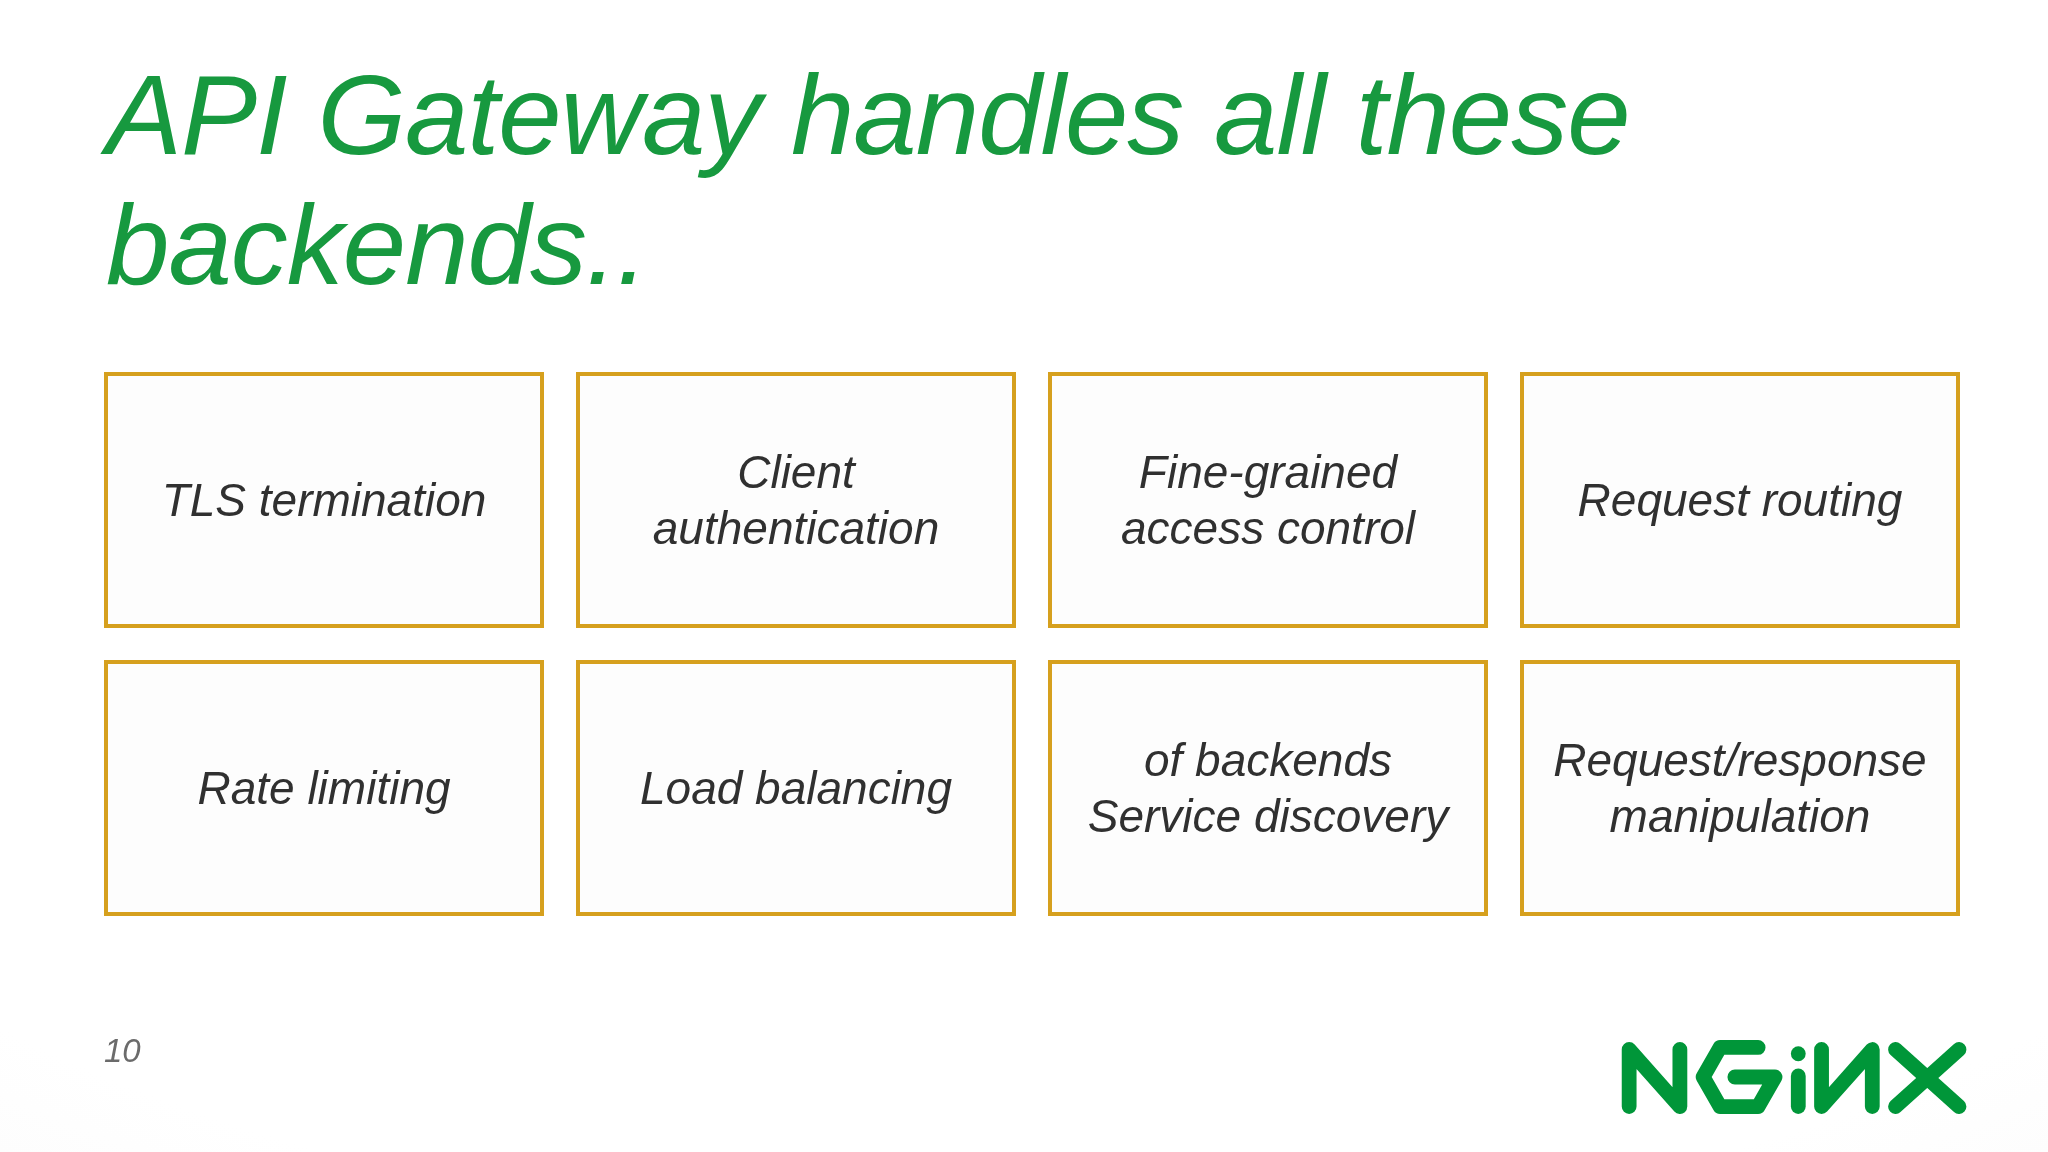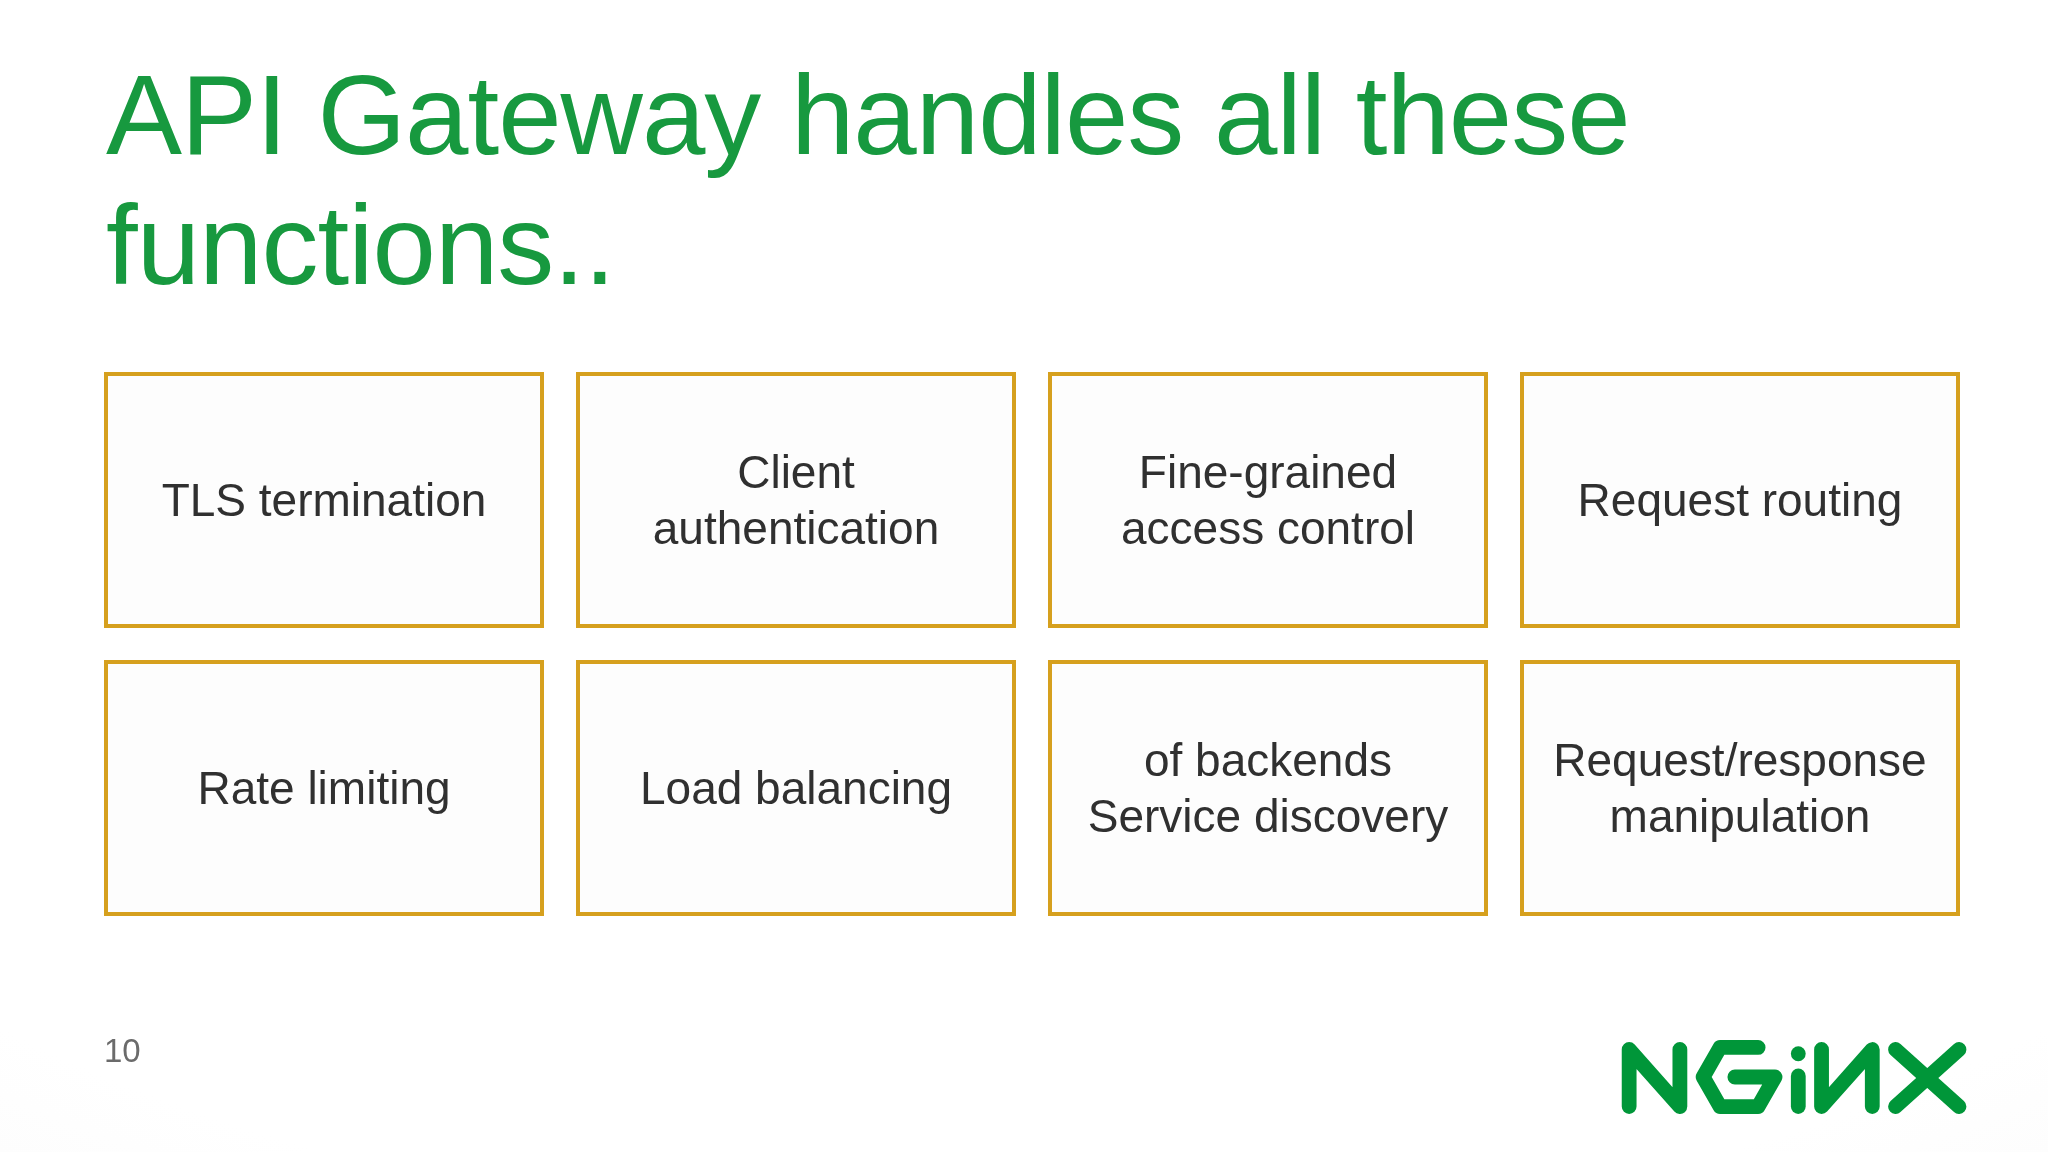--- a/index.html
+++ b/index.html
@@ -10,20 +10,21 @@
     width: 2048px;
     height: 1152px;
     font-family: "Liberation Sans", "DejaVu Sans", sans-serif;
     overflow: hidden;
   }
   .slide {
     position: relative;
     width: 2048px;
     height: 1152px;
     background: radial-gradient(ellipse 130% 120% at 50% 42%, #ffffff 55%, #f2f2f2 100%);
+    font-style: italic;
   }
   .title {
     position: absolute;
     left: 106px;
     top: 50px;
     font-size: 114px;
     line-height: 1.14;
     font-weight: 400;
     color: #17993F;
     letter-spacing: -1px;
@@ -72,21 +73,21 @@
     height: 74px;
   }
 </style>
 </head>
 <body>
 
 <div class="slide">
 
   <div class="title">
     <div>API Gateway handles all these</div>
-    <div>functions..</div>
+    <div>backends..</div>
   </div>
 
   <div class="cards-grid">
     <div class="card">
       <span>TLS termination</span>
 
     </div>
     <div class="card">
       <span>Client</span>
       <span>authentication</span>

